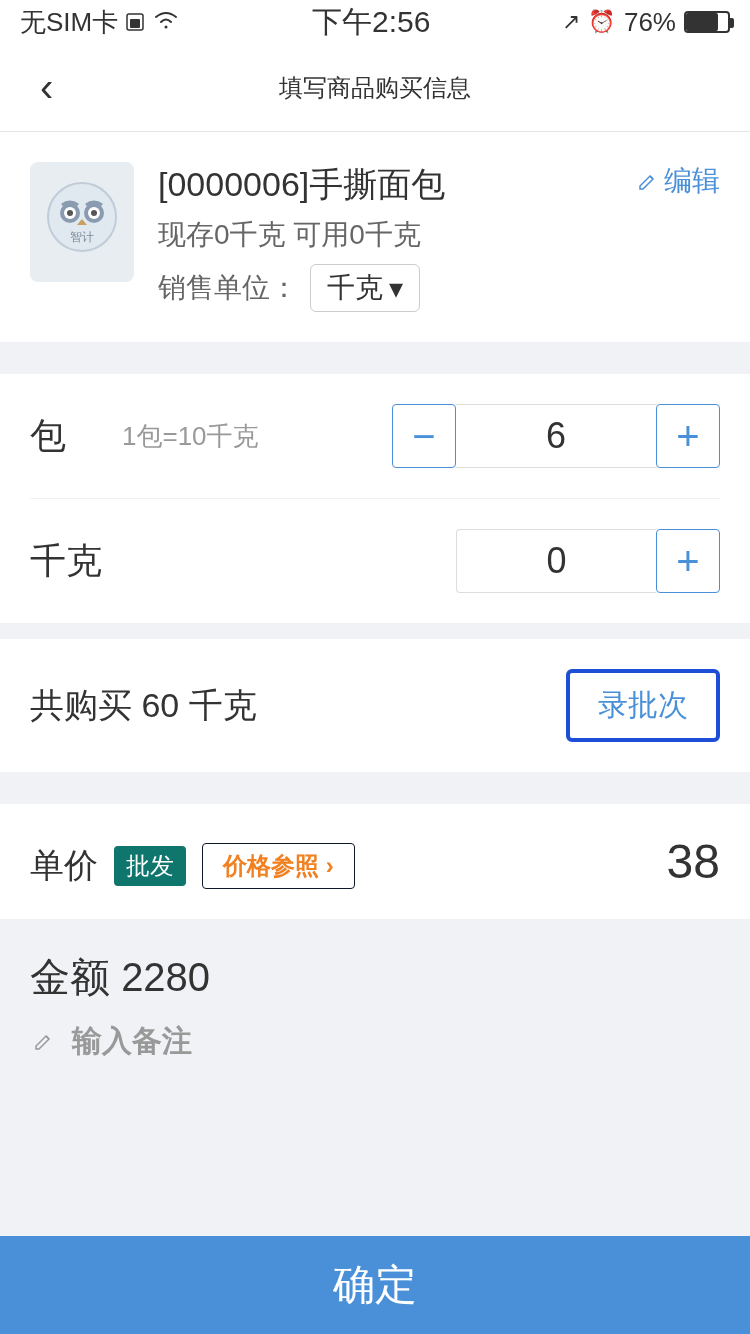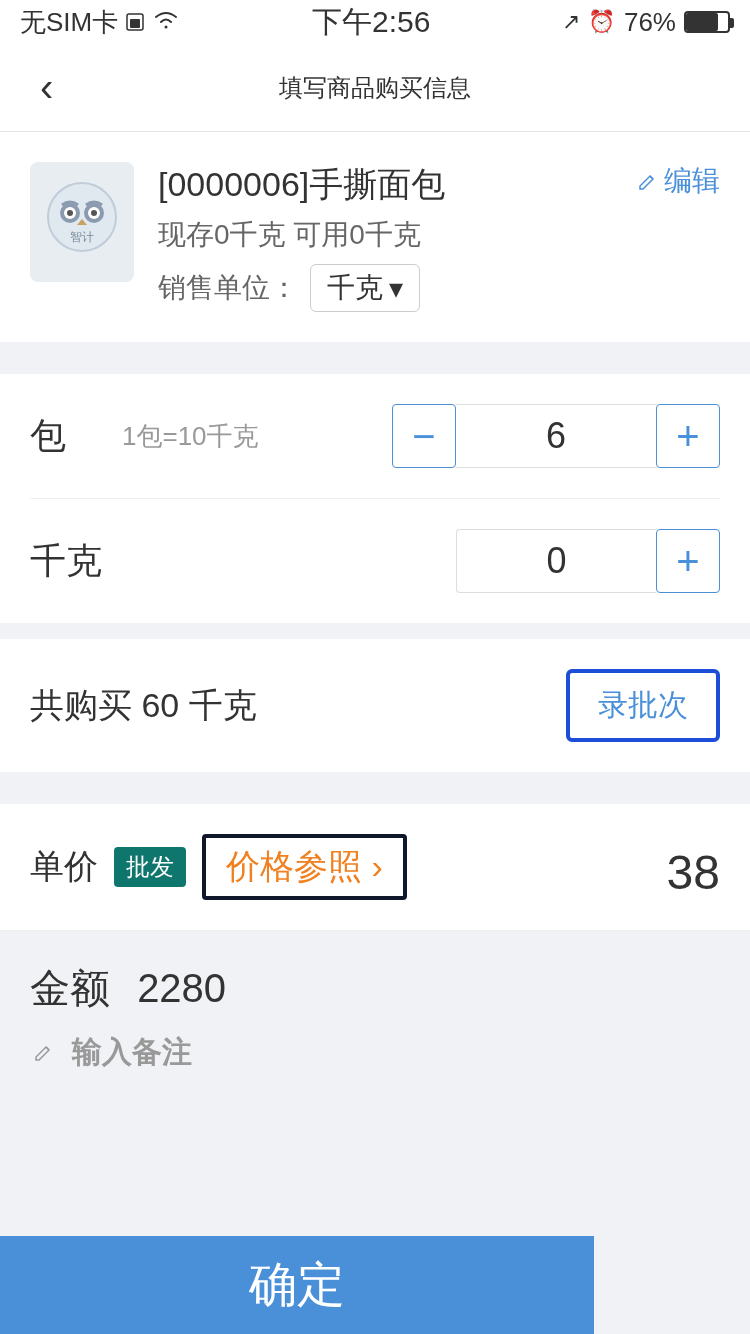--- a/index.html
+++ b/index.html
@@ -257,30 +257,31 @@
       color: #333;
     }
     .price-tag {
       background: #0f766e;
       color: #fff;
       font-size: 24px;
       padding: 4px 12px;
       border-radius: 4px;
     }
     .price-ref-btn {
-      border: 4px solid #0f172a;
+      border: 1px solid #0f172a;
       color: #f08020;
       background: #fff;
       padding: 6px 20px;
-      font-size: 34px;
+      font-size: 24px;
       border-radius: 4px;
       cursor: pointer;
       display: flex;
       align-items: center;
       gap: 4px;
+      font-weight: bold;
     }
     .price-value {
       font-size: 48px;
       color: #333;
       font-weight: 400;
     }
 
     
     .amount-section {
       background: #f0f2f5;
@@ -306,25 +307,25 @@
       flex: 1;
       background: #f0f2f5;
       min-height: 300px;
     }
 
     
     .confirm-btn {
       position: fixed;
       bottom: 0;
       left: 0;
-      width: 594px;
+      width: 750px;
       height: 98px;
       background: #4a90d9;
       color: #fff;
-      font-size: 48px;
+      font-size: 42px;
       display: flex;
       align-items: center;
       justify-content: center;
       cursor: pointer;
       border: none;
     }
 
     .page-wrapper {
       display: flex;
       flex-direction: column;
@@ -455,21 +456,21 @@
         <span class="price-tag">批发</span>
         <button class="price-ref-btn">价格参照 ›</button>
       </div>
       <span class="price-value">38</span>
     </div>
   </div>
 
   <div class="amount-section">
     <div class="amount-row">
       <span>金额</span>
-      <span style="margin-left:16px;">2280</span>
+      <span style="margin-left:0;">2280</span>
     </div>
     <div class="note-row">
       <span>
         <svg width="30" height="30" viewBox="0 0 30 30" fill="none">
           <path d="M6 24h3l10-10-3-3L6 21v3z" stroke="#999" stroke-width="1.5" fill="none"></path>
           <path d="M16 11l3 3" stroke="#999" stroke-width="1.5"></path>
         </svg>
       </span>
       <span style="color:#999;font-size:30px;">输入备注</span>
     </div>

